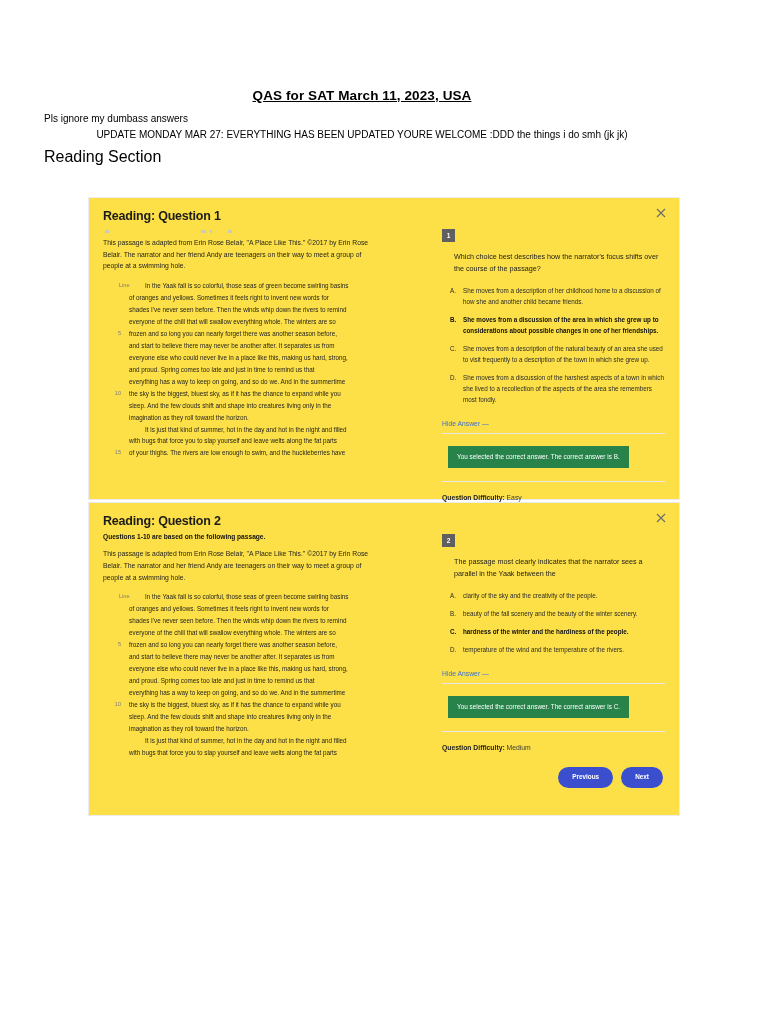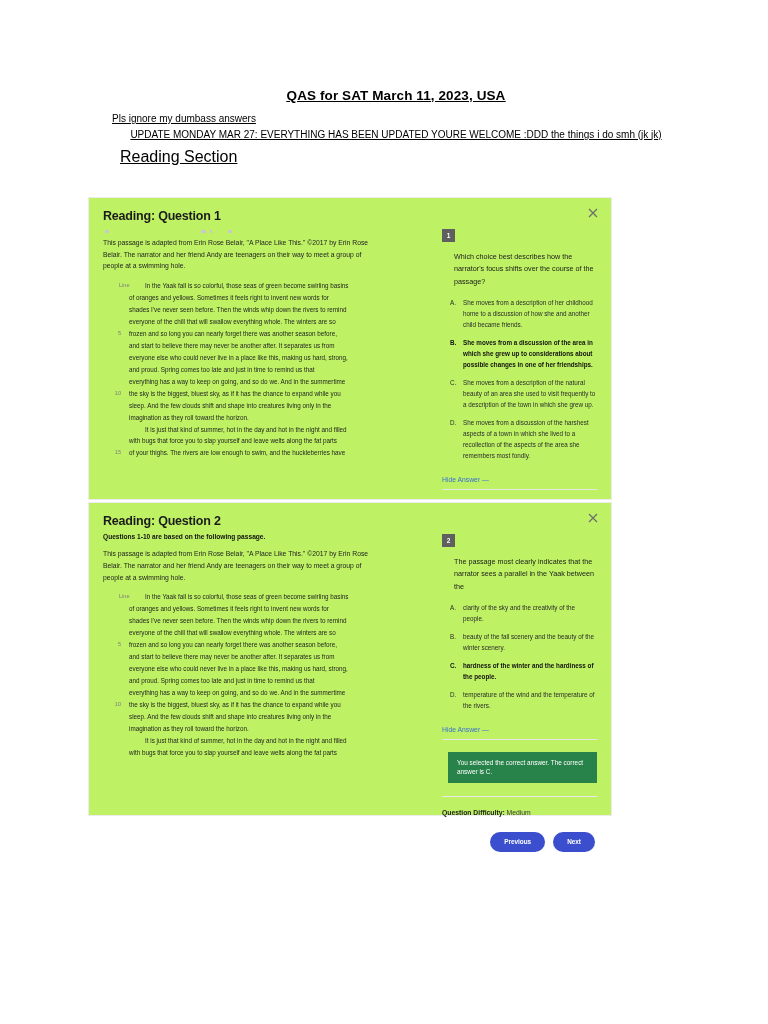--- a/index.html
+++ b/index.html
@@ -11,22 +11,21 @@
     width: 768px;
     height: 1024px;
     font-family: "Liberation Sans", sans-serif;
     color: #000;
     overflow: hidden;
     position: relative;
   }
 
   
   .doc-header {
-    padding: 88px 88px 0 112px;
-    text-decoration: underline;
+    padding: 88px 88px 0 44px;
   }
   .doc-title {
     text-align: center;
     font-weight: bold;
     font-size: 13.5px;
     text-decoration: underline;
     letter-spacing: 0.1px;
     margin: 0 0 10px 0;
   }
   .doc-note-small {
@@ -37,30 +36,30 @@
   .doc-note-big {
     font-size: 10px;
     line-height: 1.32;
     margin: 0 0 6px 0;
     font-weight: 400;
     text-align: center;
   }
   .doc-section {
     font-size: 16px;
     line-height: 1.3;
-    margin: 0 0 16px 8px;
+    margin: 0 0 16px 0;
     font-weight: 400;
   }
 
   
   .shot {
     position: absolute;
     left: 88px;
-    width: 524px;
-    background: #bef264;
+    width: 592px;
+    background: #fde047;
     border: 1px solid #ececed;
     box-sizing: border-box;
   }
   #shot-1 { top: 197px; height: 303px; }
   #shot-2 { top: 502px; height: 314px; }
 
   .card-head {
     position: relative;
     padding: 11px 14px 0 14px;
   }

